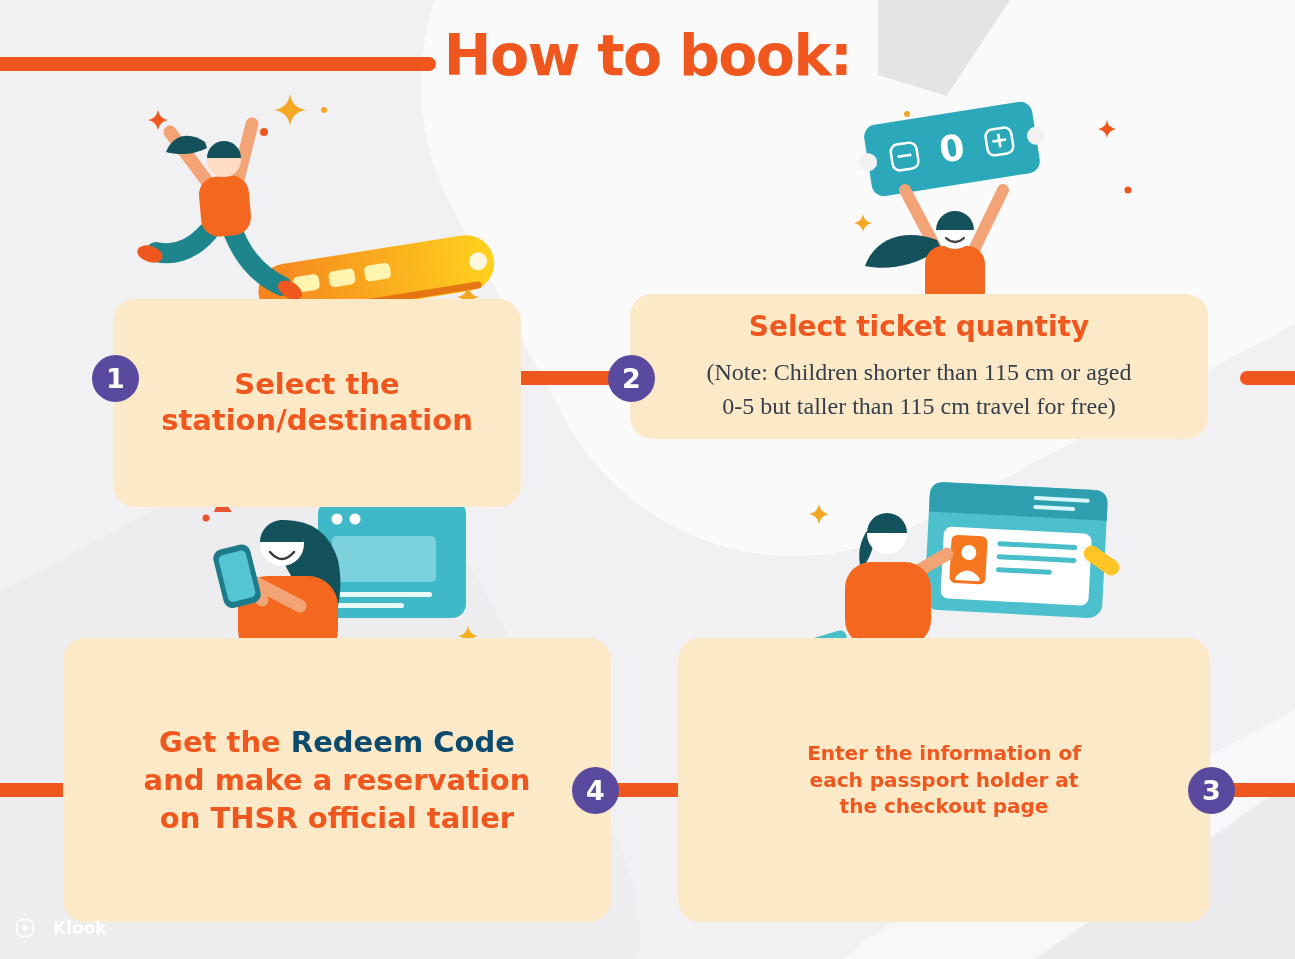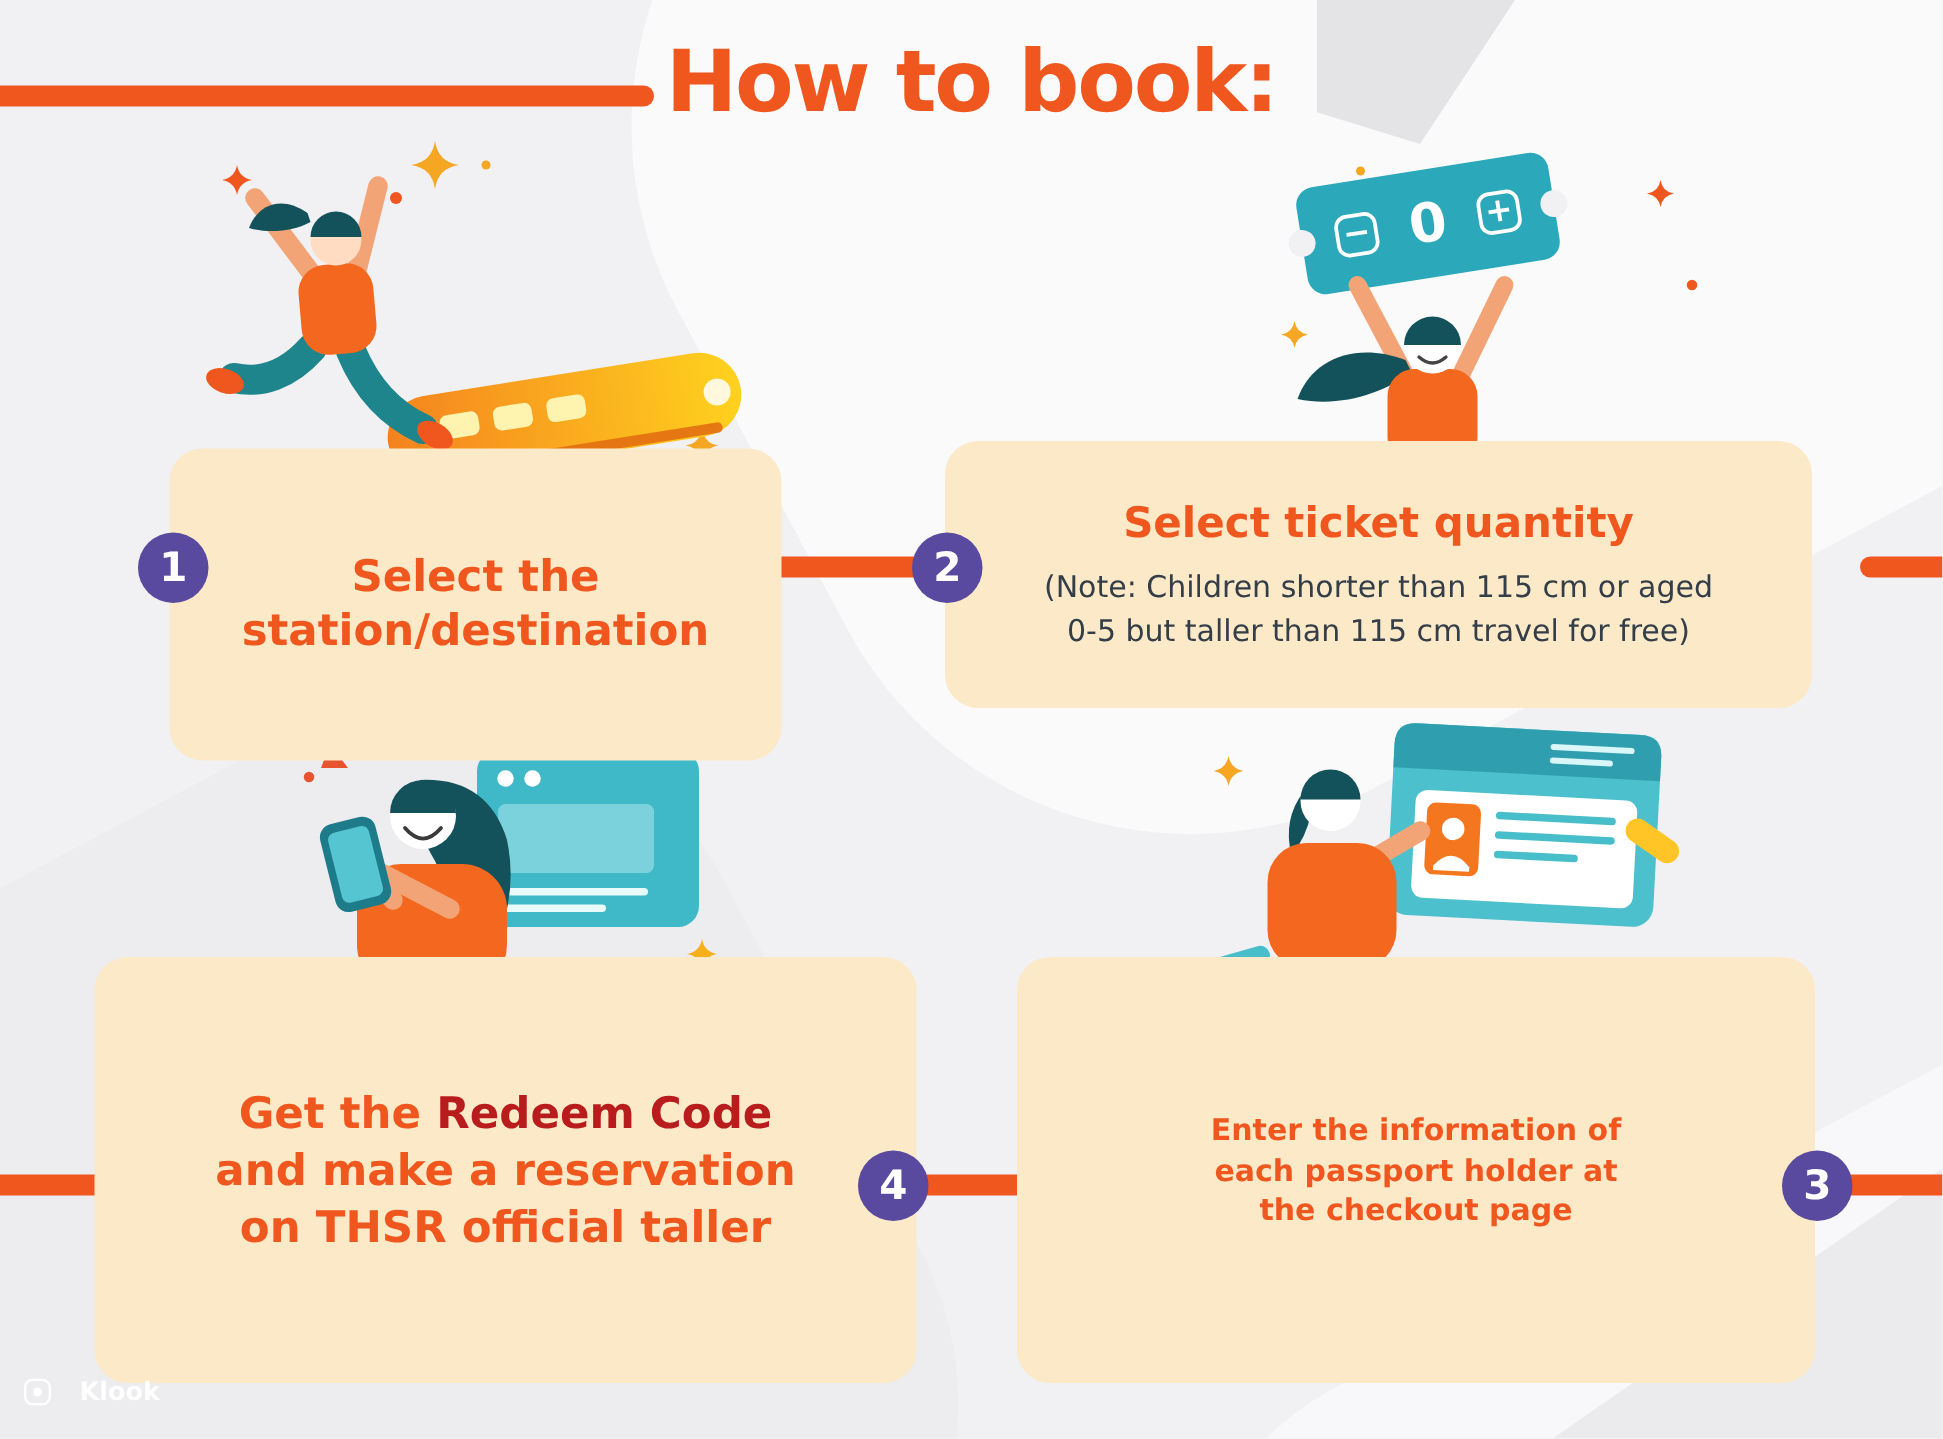--- a/index.html
+++ b/index.html
@@ -19,33 +19,33 @@
   .bar { position:absolute; height:14px; background:#F0571E; border-radius:8px; z-index:1; }
   .bar-top-left     { left:-16px;  top:57px;  width:452px; }
   .bar-top-mid      { left:498px;  top:371px; width:156px; }
   .bar-top-right    { left:1240px; top:371px; width:80px;  }
   .bar-bottom-left  { left:-12px;  top:783px; width:92px;  }
   .bar-bottom-mid   { left:582px;  top:783px; width:122px; }
   .bar-bottom-right { left:1192px; top:783px; width:120px; }
 
   .card { position:absolute; background:#FCE9C8; border-radius:22px; display:flex; flex-direction:column; align-items:center; justify-content:center; text-align:center; z-index:2; }
   .card1 { left:113px; top:299px; width:408px; height:208px; }
-  .card2 { left:630px; top:294px; width:578px; height:178px; gap:12px; }
+  .card2 { left:630px; top:294px; width:578px; height:145px; gap:12px; }
   .card3 { left:678px; top:638px; width:532px; height:284px; gap:14px; }
   .card4 { left:63px;  top:638px; width:548px; height:284px; gap:30px; }
 
   .card-title { color:#F0571E; font-weight:bold; }
   .card1 .card-title { font-size:29px; line-height:1.24; }
   .card2 .card-title { font-size:28px; line-height:1.2; }
   .card3 .card-title { font-size:20px; line-height:1.32; }
   .card4 .card-title { font-size:29px; line-height:1.32; }
-  .purple { color:#b91c1c; }
+  .purple { color:#0c4a6e; }
 
   .note { color:#333E48; white-space:nowrap; }
-  .card2 .note { font-size:20px;   line-height:1.42; }
+  .card2 .note { font-size:24px;   line-height:1.42;font-family:Liberation Serif, serif; }
   .card3 .note { font-size:18px;   line-height:1.4;  }
   .card4 .note { font-size:20px;   line-height:1.42; }
 
   .badge { position:absolute; width:47px; height:47px; border-radius:50%; background:#5A4A9F; color:#FFFFFF; font-size:27px; font-weight:bold; display:flex; align-items:center; justify-content:center; z-index:3; }
   .badge1 { left:92px;   top:355px; }
   .badge2 { left:608px;  top:355px; }
   .badge3 { left:1188px; top:767px; }
   .badge4 { left:572px;  top:767px; }
 
   .illo { position:absolute; z-index:2; }

